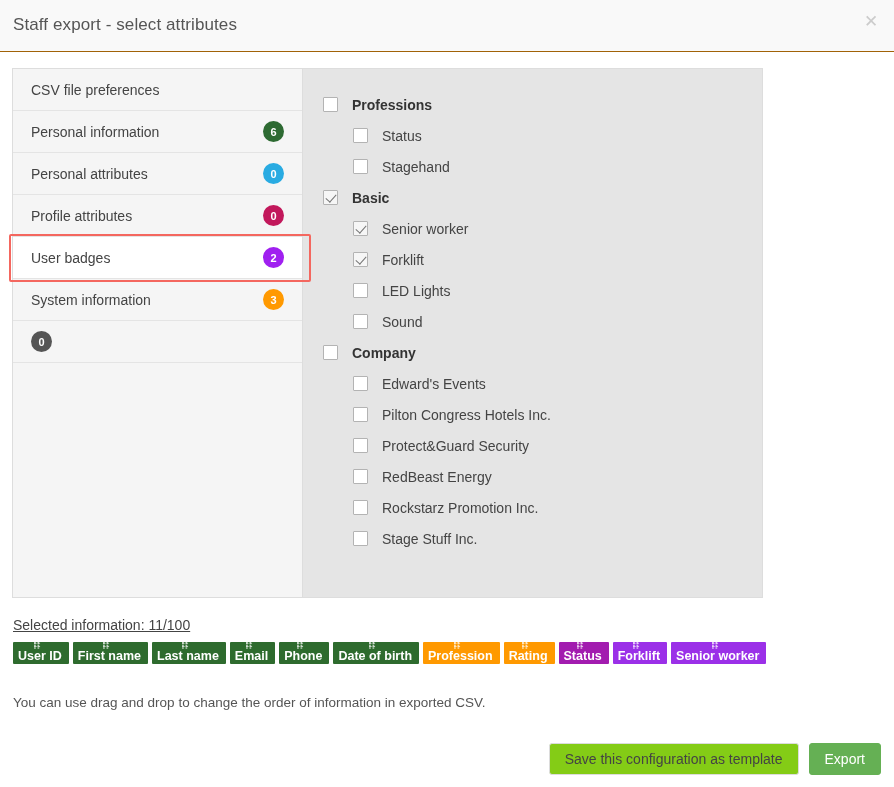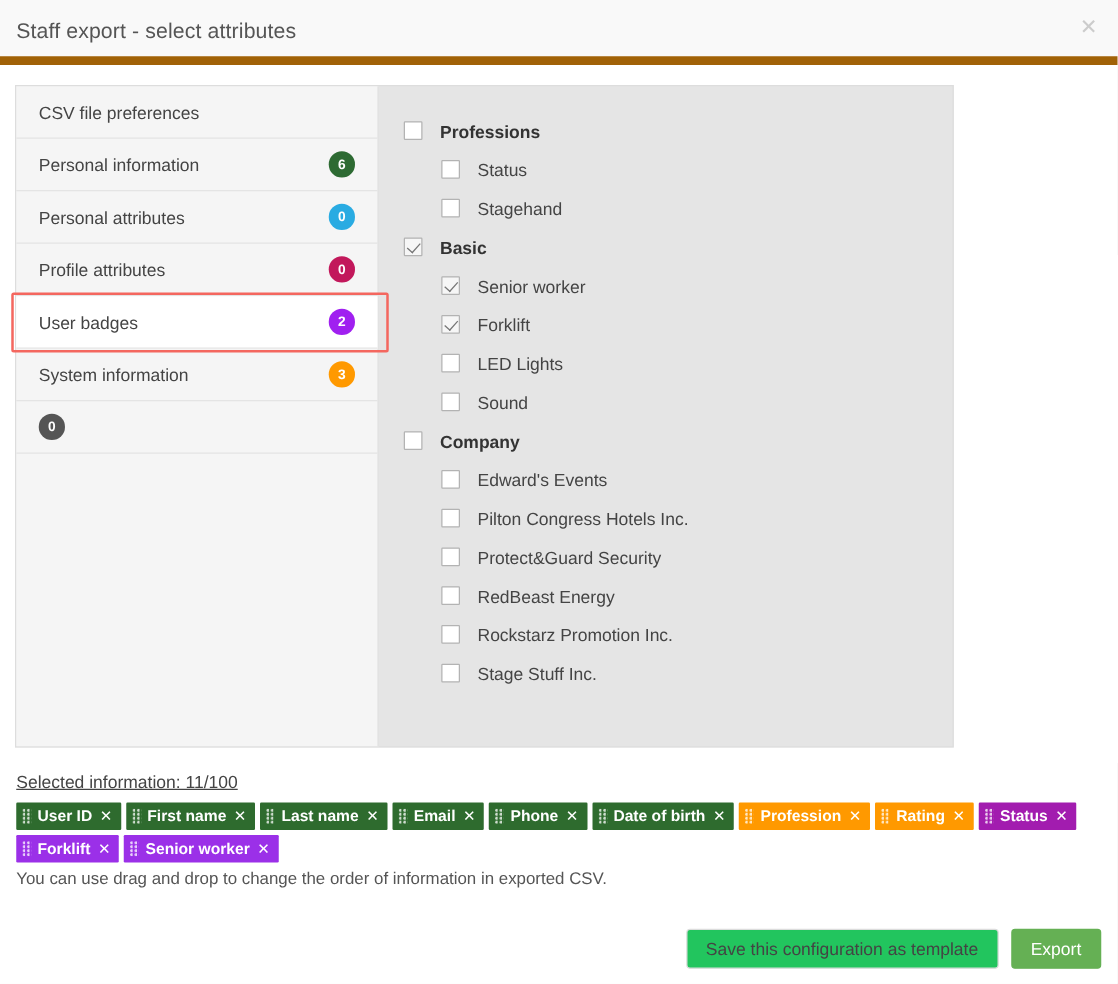--- a/index.html
+++ b/index.html
@@ -10,21 +10,21 @@
     font-family: "Liberation Sans", sans-serif;
     color: #333333;
     -webkit-font-smoothing: antialiased;
   }
 
   
   .modal-header {
     position: absolute; left: 0; top: 0;
     width: 894px; height: 52px;
     background: #f9f9f9;
-    border-bottom: 7px solid #a16207;
+    border-bottom: 1px solid #a16207;
   }
   .modal-title {
     position: absolute; left: 13px; top: 15px;
     font-size: 17px; font-weight: 400; color: #555555;
     letter-spacing: .1px;
   }
   .close-btn {
     position: absolute; right: 10px; top: 8px;
     width: 26px; height: 26px;
     display: flex; align-items: center; justify-content: center;
@@ -132,20 +132,21 @@
   }
   .chip {
     height: 22px;
     display: inline-flex; align-items: center;
     padding: 0 7px 0 5px;
     color: #ffffff;
     font-size: 12.5px; font-weight: 700;
     cursor: move;
     white-space: nowrap;
     border-radius: 1px;
+    flex-direction: column;
   }
   .chip .grip {
     width: 7px; height: 12px;
     margin-right: 5px;
     display: inline-block;
     flex: 0 0 7px;
     background-image:
       radial-gradient(circle at 1.2px 1.2px, rgba(255,255,255,.85) 1.1px, transparent 1.2px);
     background-size: 3.5px 3.2px;
     opacity: .9;
@@ -170,21 +171,21 @@
   .btn {
     font-family: "Liberation Sans", sans-serif;
     font-size: 14px;
     height: 32px;
     padding: 0 15px;
     border-radius: 3px;
     cursor: pointer;
     display: inline-flex; align-items: center; justify-content: center;
   }
   .btn-default {
-    background: #22c55e;
+    background: #84cc16;
     border: 1px solid #dcdcdc;
     color: #444444;
   }
   .btn-primary {
     background: #65b054;
     border: 1px solid #65b054;
     color: #ffffff;
   }
 </style>
 </head>

